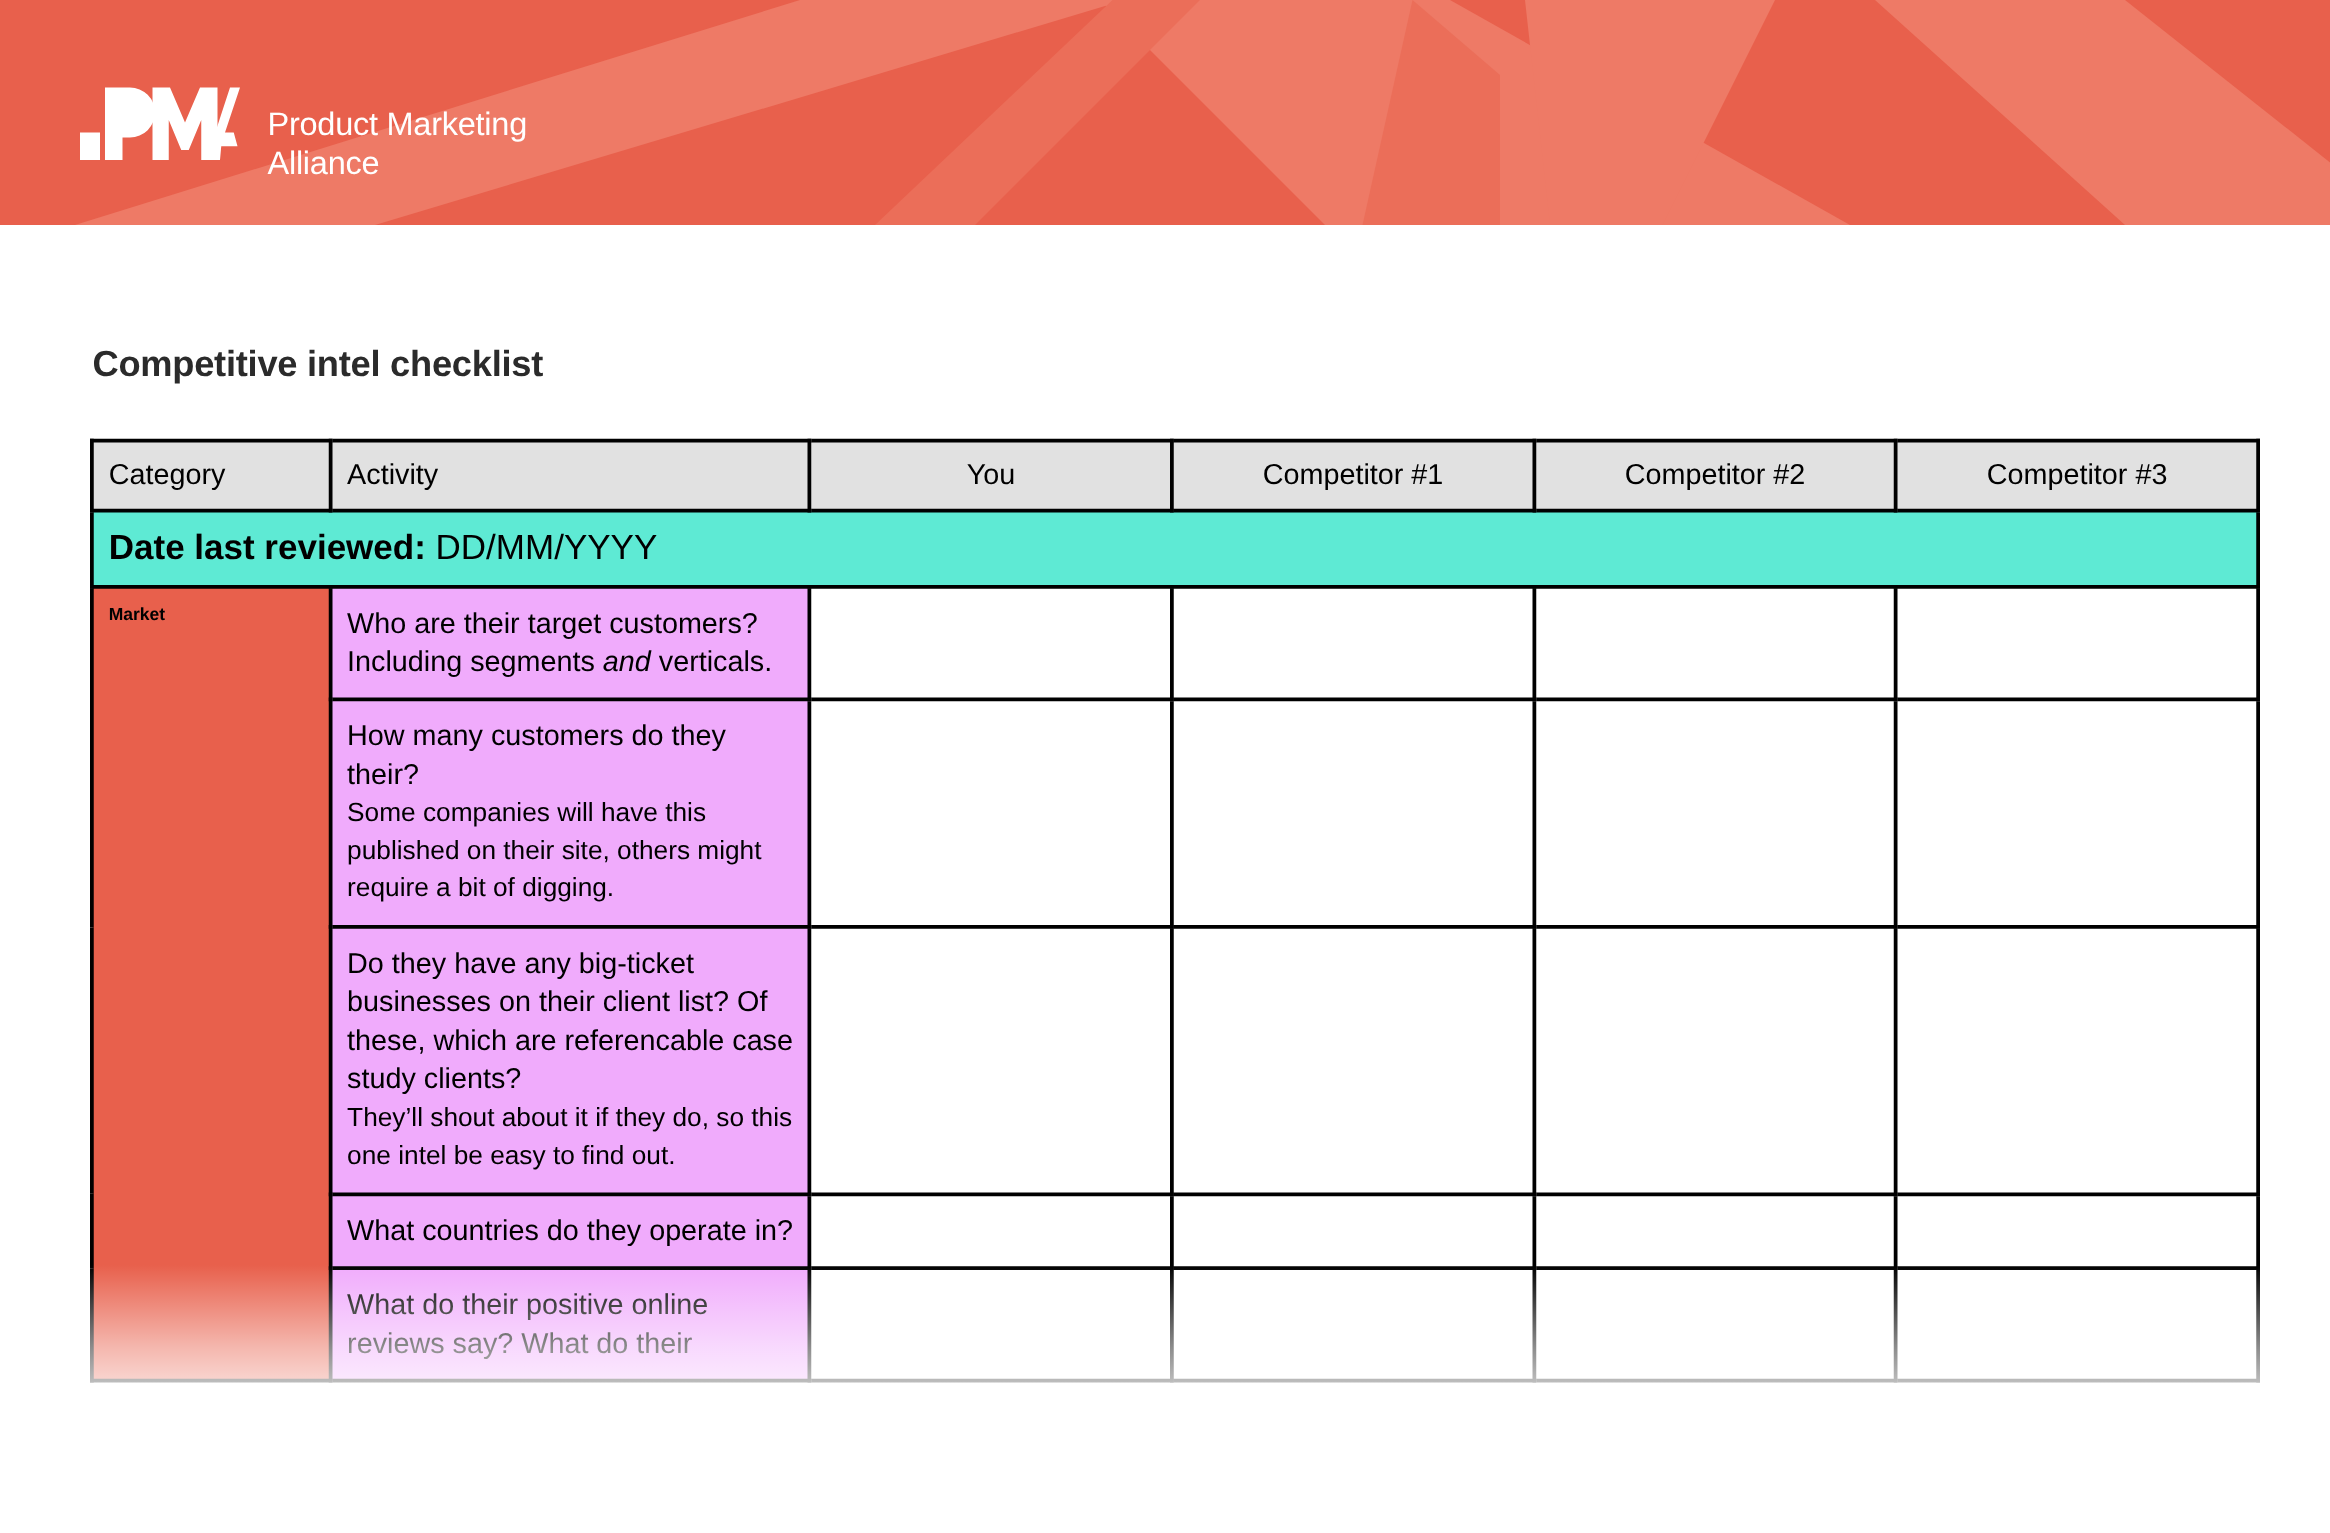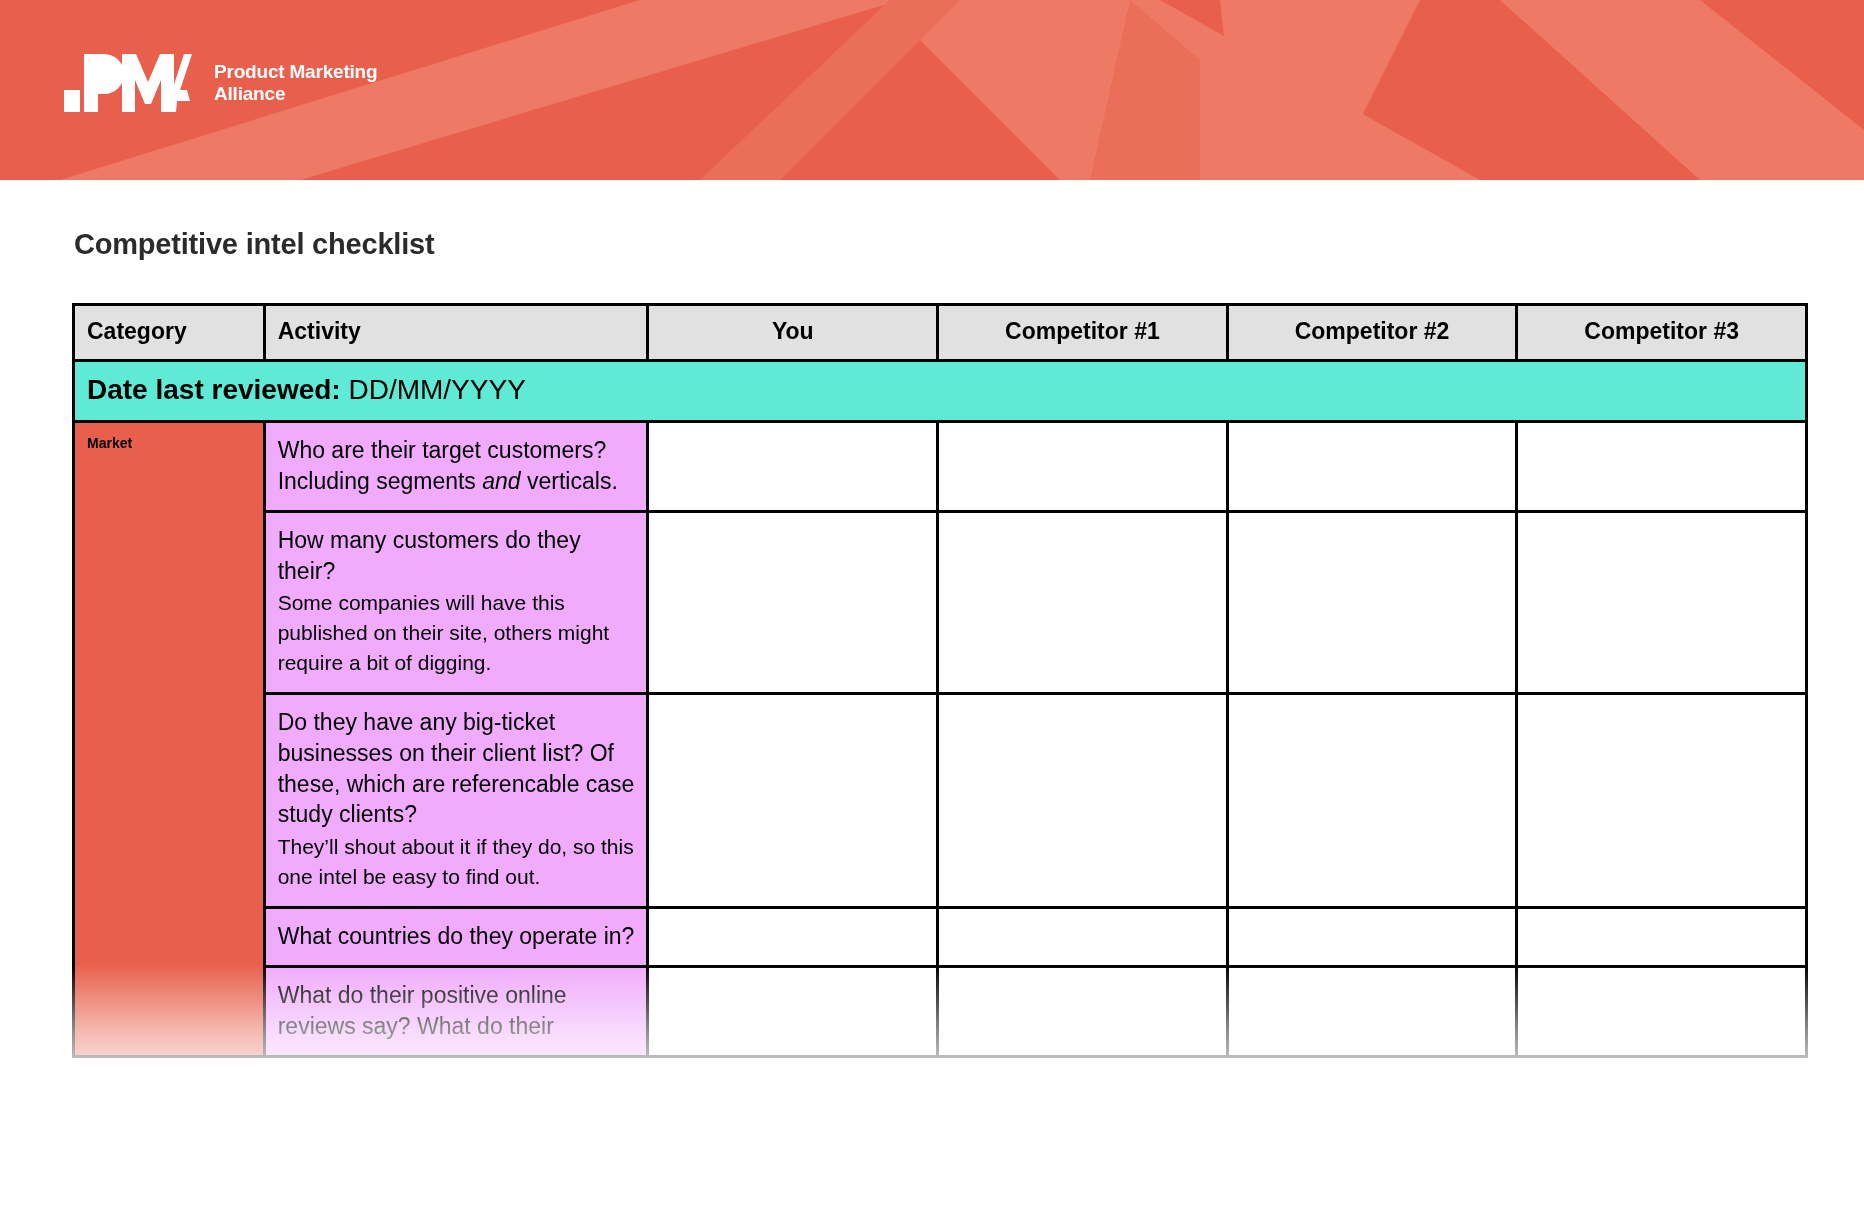--- a/index.html
+++ b/index.html
@@ -38,31 +38,33 @@
     left: 64px;
     top: 52px;
     display: flex;
     align-items: center;
     gap: 22px;
     z-index: 3;
   }
   .logo-mark { display: block; }
   .logo-text {
     color: #ffffff;
-    font-size: 19px;
-    font-weight: bold;
+    font-size: 26px;
+    font-weight: normal;
     line-height: 1.18;
     letter-spacing: -0.2px;
     white-space: pre-line;
+    margin-top: 32px;
   }
 
   
   .page {
     position: relative;
     padding: 16px;
+    margin-top: 48px;
   }
   .page-title {
     margin: 0;
     padding: 32px 0 0 58px;
     font-size: 29px;
     font-weight: bold;
     color: #2b2b2b;
     letter-spacing: -0.2px;
   }
 
@@ -88,21 +90,21 @@
     font-size: 28px;
     background: #5eead4;
   }
   .row-datereviewed .lbl {
     font-weight: bold;
   }
 
   thead th {
     background: #e1e1e1;
     font-size: 23px;
-    font-weight: bold;
+    font-weight: normal;
     padding: 14px 12px 16px 12px;
     text-align: center;
     vertical-align: middle;
   }
   thead th.left { text-align: left; }
 
   td.cat {
     background: #E8604C;
     font-size: 14px;
     font-weight: bold;

